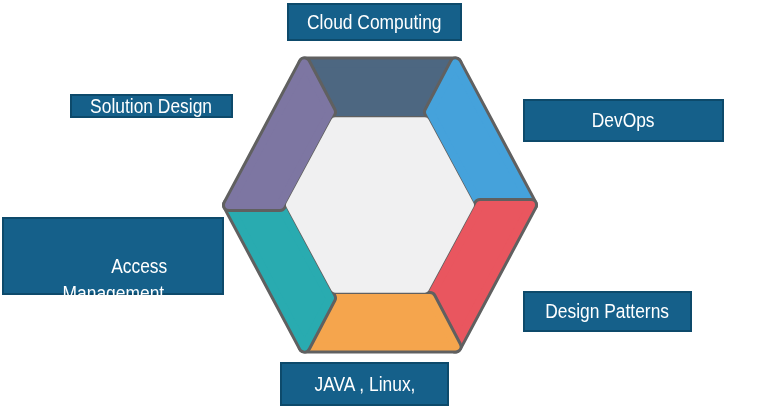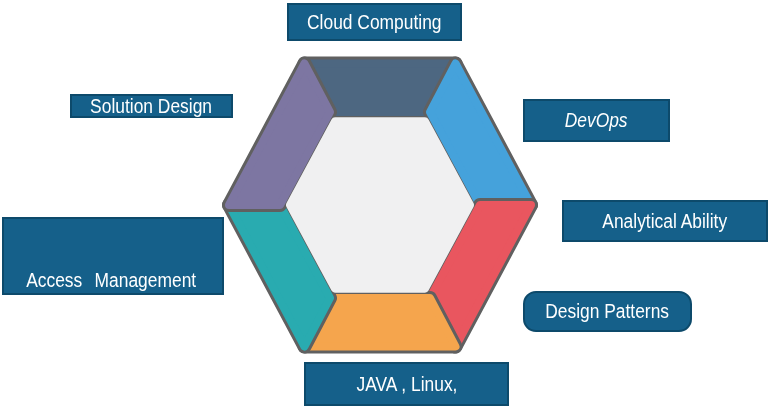--- a/index.html
+++ b/index.html
@@ -17,27 +17,27 @@
     background:var(--label-bg,#15608a);
     border:2px solid var(--label-border,#0d4a6b);
     color:var(--label-text,#ffffff);
     display:flex;align-items:center;justify-content:center;
     text-align:center;
     font-size:20px;
     line-height:1.35;
     white-space:nowrap;
   }
   .label .t{display:inline-block;transform:scaleX(0.87);}
-  .label .stack{display:flex;flex-direction:row;align-items:flex-end;white-space:nowrap;margin-top:48px;}
+  .label .stack{display:flex;flex-direction:column;align-items:flex-end;white-space:nowrap;margin-top:48px;}
   .lbl-cloud      {left:287px; top:3px;   width:175px; height:38px;}
   .lbl-solution   {left:70px;  top:94px;  width:163px; height:24px;}
-  .lbl-devops     {left:523px; top:99px;  width:147px; height:43px;font-style:italic;}
+  .lbl-devops     {left:523px; top:99px;  width:201px; height:43px;}
   .lbl-analytical {left:562px; top:200px; width:206px; height:42px;}
-  .lbl-design     {left:523px; top:291px; width:169px; height:41px;border-radius:13px;}
-  .lbl-java       {left:304px; top:362px; width:205px; height:44px;}
+  .lbl-design     {left:523px; top:291px; width:169px; height:41px;}
+  .lbl-java       {left:280px; top:362px; width:169px; height:44px;}
   .lbl-access     {left:2px;   top:217px; width:222px; height:78px;}
 </style>
 </head>
 <body>
 
 <div class="stage">
 
   <svg class="hex-svg" viewBox="0 0 768 406" xmlns="http://www.w3.org/2000/svg">
       <polygon points="304.5,63.5 455.5,63.5 430,112 330,112" fill="#606060" stroke="#606060" stroke-width="14" stroke-linejoin="round"></polygon>
       <polygon points="304.5,63.5 455.5,63.5 430,112 330,112" fill="#4d6781" stroke="#4d6781" stroke-width="8" stroke-linejoin="round"></polygon>
@@ -59,23 +59,20 @@
   </div>
 
   <div class="label lbl-solution">
     <span class="t">Solution Design</span>
   </div>
 
   <div class="label lbl-devops">
     <span class="t">DevOps</span>
   </div>
 
-  <div class="label lbl-analytical">
-    <span class="t">Analytical Ability</span>
-  </div>
 
   <div class="label lbl-design">
     <span class="t">Design Patterns</span>
   </div>
 
   <div class="label lbl-java">
     <span class="t">JAVA , Linux,</span>
   </div>
 
   <div class="label lbl-access">

